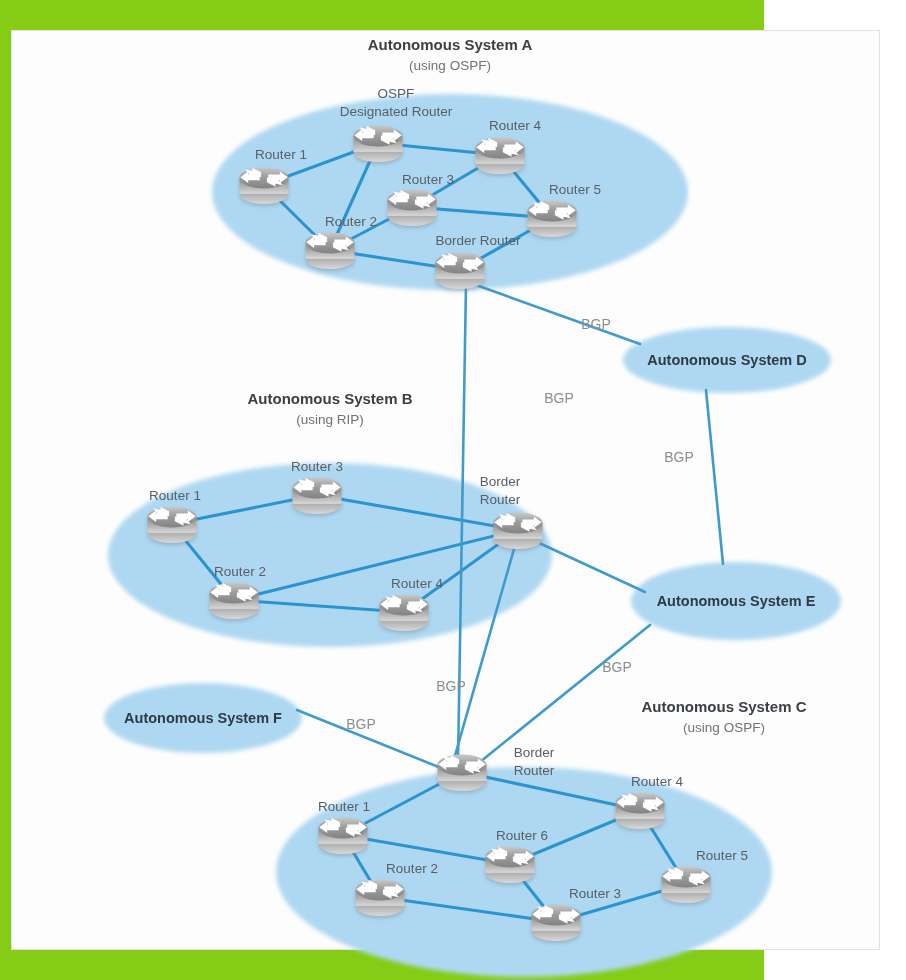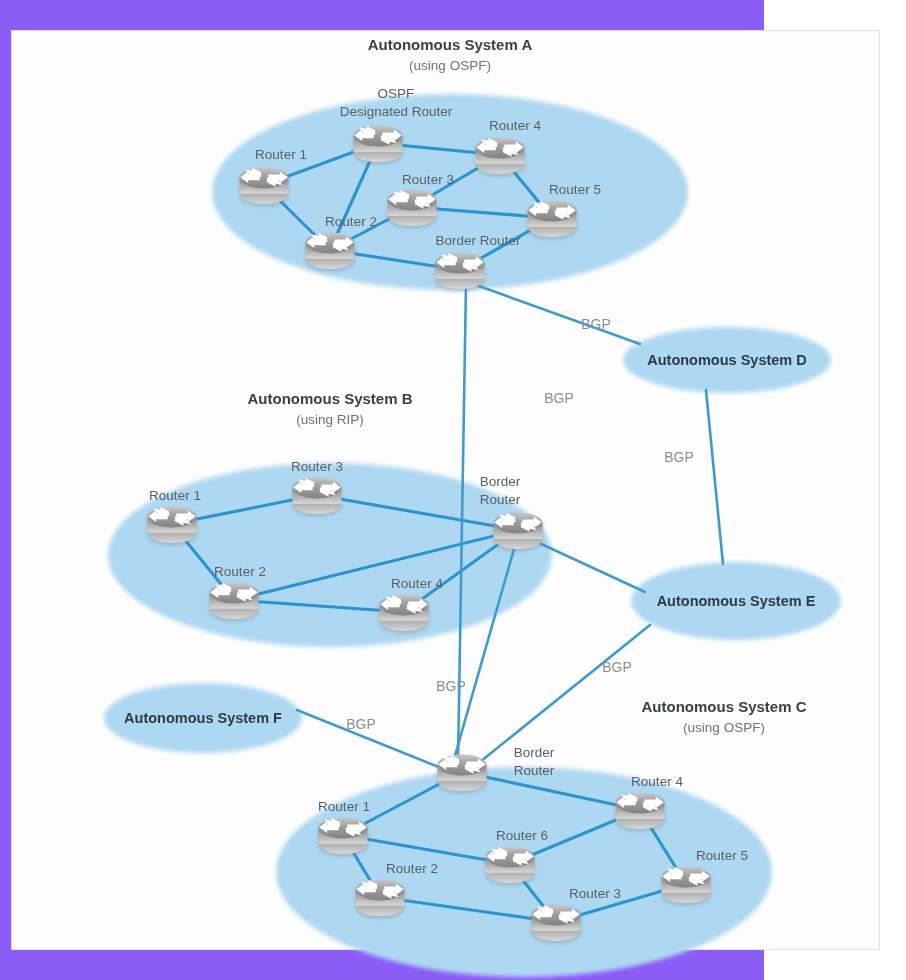--- a/index.html
+++ b/index.html
@@ -10,21 +10,21 @@
   body {
     width: 906px;
     height: 980px;
     font-family: "Liberation Sans", sans-serif;
     overflow: hidden;
   }
   #diagram-root {
     position: relative;
     width: 764px;
     height: 980px;
-    background: #8b5cf6;
+    background: #84cc16;
   }
   #frame {
     position: absolute;
     left: 11px;
     top: 30px;
     width: 869px;
     height: 920px;
     border: 1px solid #e3e3e3;
     background: #fdfdfd;
     box-sizing: border-box;

